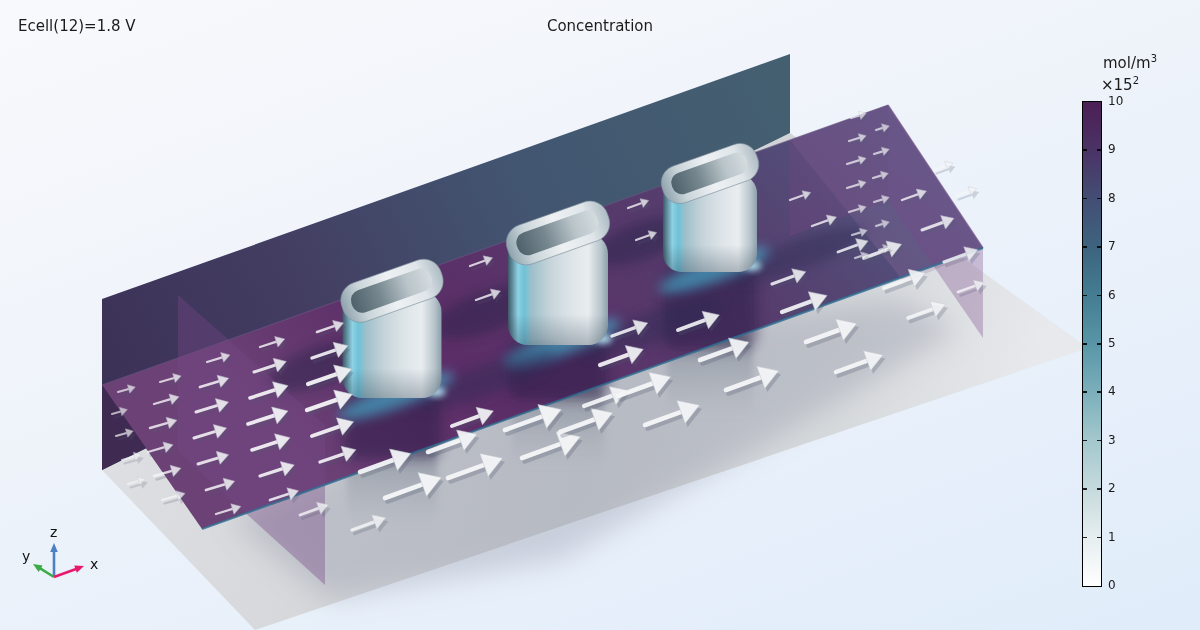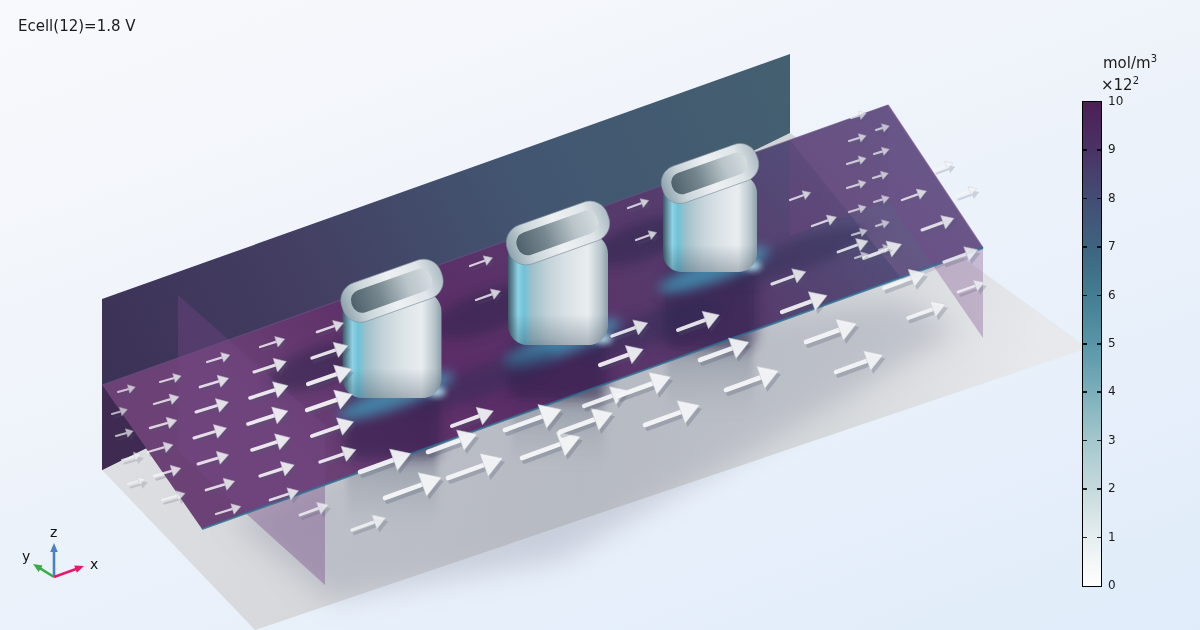--- a/index.html
+++ b/index.html
@@ -22,20 +22,21 @@
   .cbar-mark{position:absolute;height:1.5px;background:#000;opacity:.85;}
   
   #triad{position:absolute;left:8px;top:505px;}
   .triad-label{font-size:14px;fill:#111;}
 </style>
 </head>
 <body>
 <div class="canvas">
 
 <div class="param-label">Ecell(12)=1.8 V</div>
+<div class="plot-title">Concentration</div>
 
 <svg id="scene" width="1200" height="630" viewBox="0 0 1200 630">
       <defs>
         <filter id="b3" x="-60%" y="-60%" width="220%" height="220%">
           <feGaussianBlur stdDeviation="3"></feGaussianBlur>
         </filter>
         <filter id="b6" x="-60%" y="-60%" width="220%" height="220%">
           <feGaussianBlur stdDeviation="6"></feGaussianBlur>
         </filter>
         <filter id="b10" x="-60%" y="-60%" width="220%" height="220%">
@@ -806,21 +807,21 @@
         <line x1="0" y1="0" x2="6" y2="0" stroke="#f5f6f8" stroke-width="2.2" stroke-linecap="round"></line>
         <polygon points="5,-4.34 12,0 5,4.34" fill="#f5f6f8" stroke="#c3c9cf" stroke-width="0.5"></polygon>
       </g>
     </svg>
 
 <div class="cbar-wrap">
   <div class="cbar-unit">
     <span>mol/m</span><sup>3</sup>
   </div>
   <div class="cbar-mult">
-    <span>×12</span><sup>2</sup>
+    <span>×15</span><sup>2</sup>
   </div>
   <div class="cbar-bar" id="cbarBar" style="background: linear-gradient(to top, rgb(255, 255, 255) 0%, rgb(230, 238, 240) 10%, rgb(198, 218, 221) 20%, rgb(163, 200, 205) 30%, rgb(124, 175, 187) 40%, rgb(88, 150, 167) 50%, rgb(68, 125, 146) 60%, rgb(61, 100, 127) 70%, rgb(67, 78, 116) 80%, rgb(74, 51, 102) 90%, rgb(76, 31, 85) 100%);"></div>
   <div id="cbarTicks">
         <div class="cbar-tick-label" style="top: 38px;">10</div>
         <div class="cbar-tick-label" style="top: 86.4px;">9</div>
         <div class="cbar-tick-label" style="top: 134.8px;">8</div>
         <div class="cbar-tick-label" style="top: 183.2px;">7</div>
         <div class="cbar-tick-label" style="top: 231.6px;">6</div>
         <div class="cbar-tick-label" style="top: 280px;">5</div>
         <div class="cbar-tick-label" style="top: 328.4px;">4</div>

